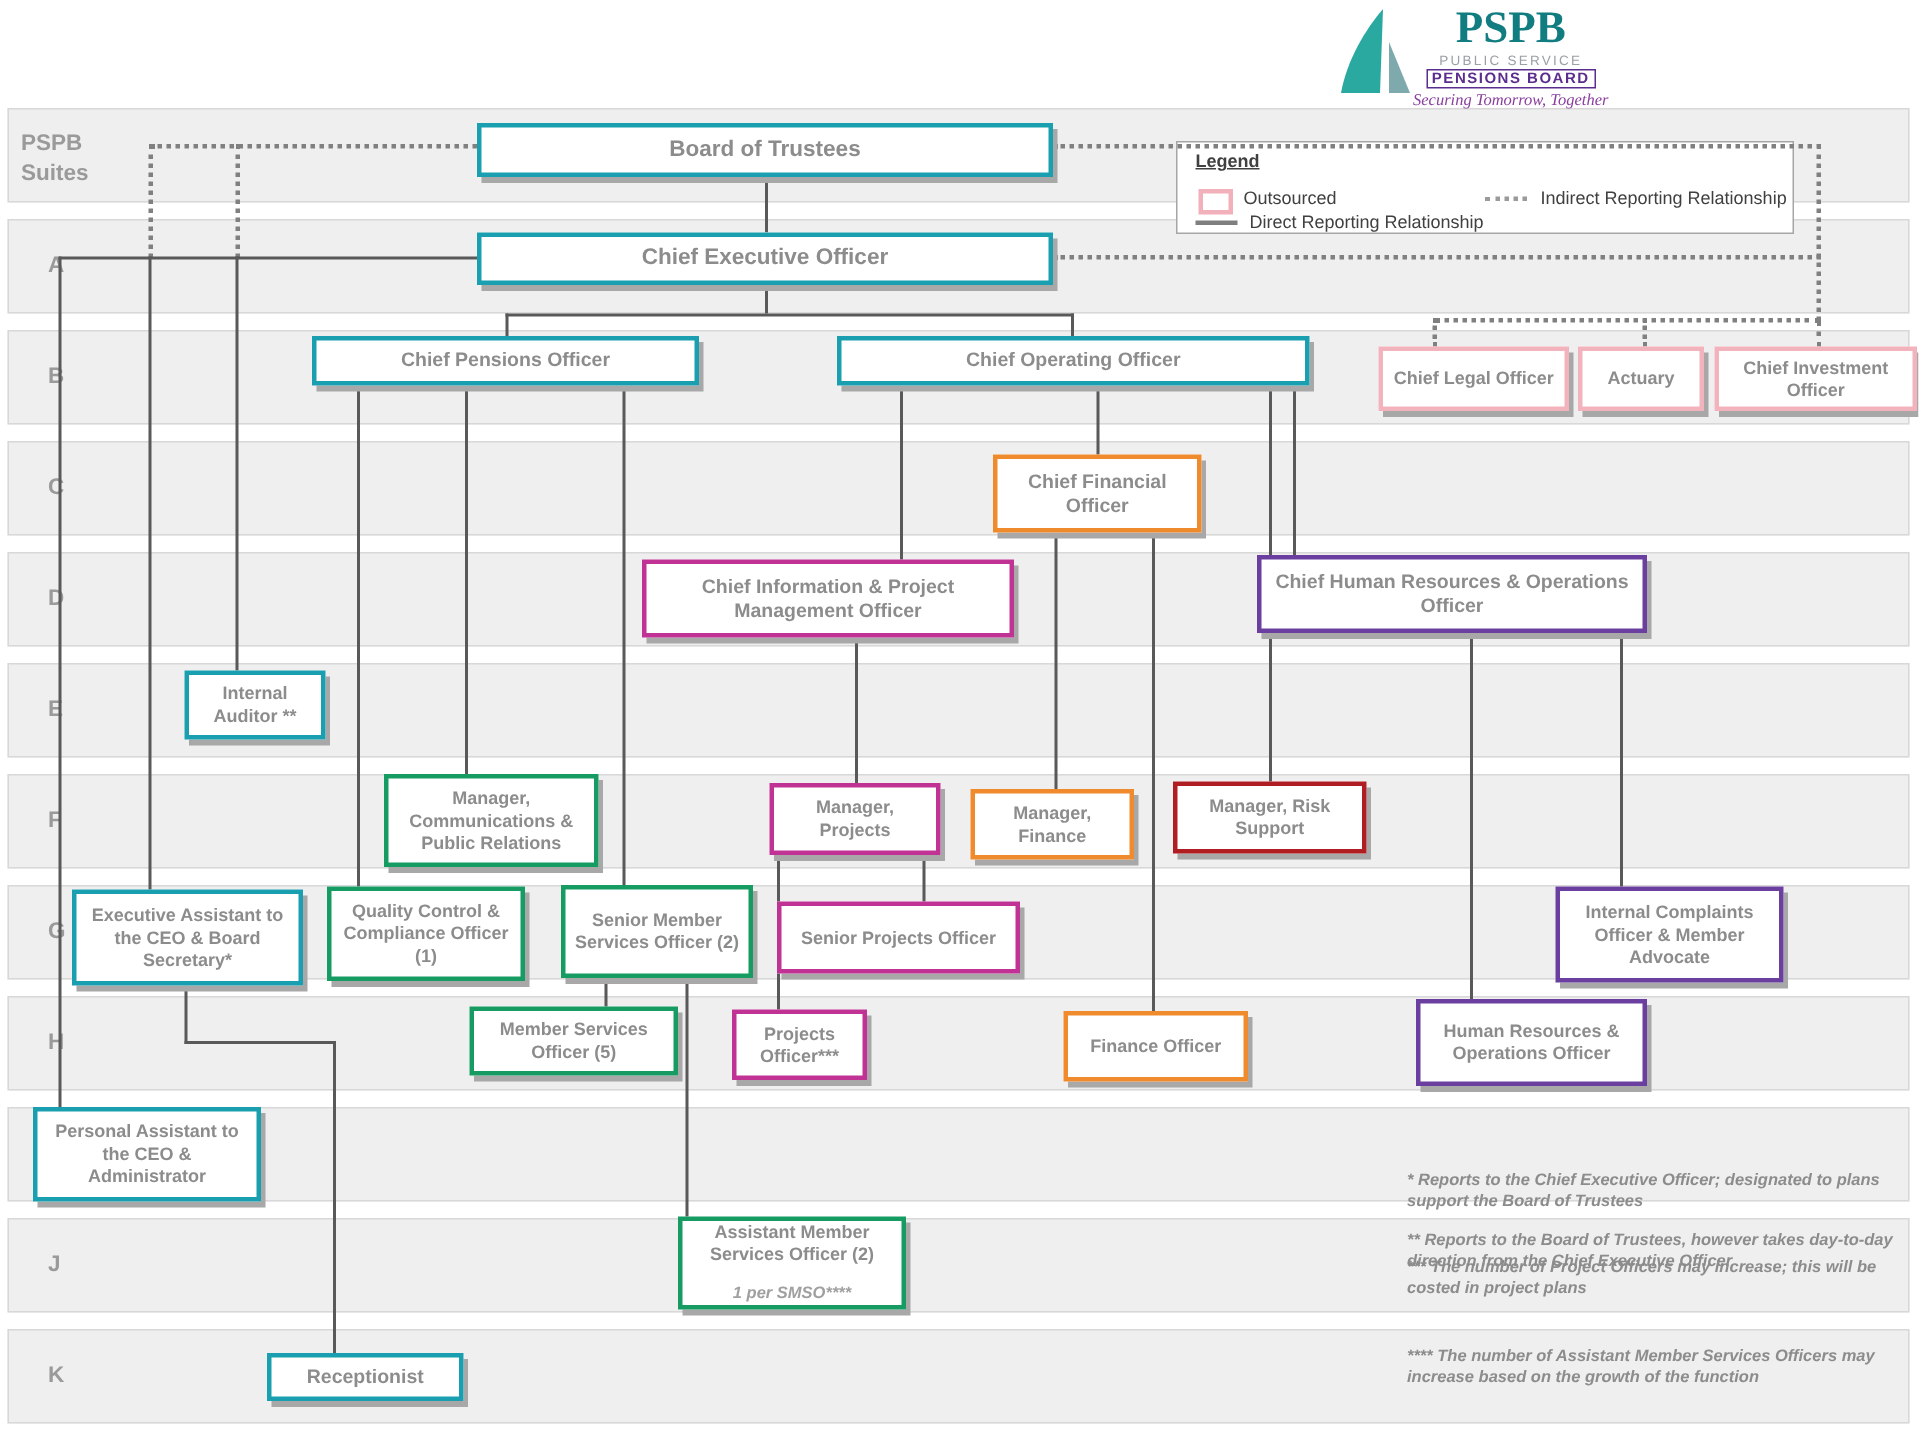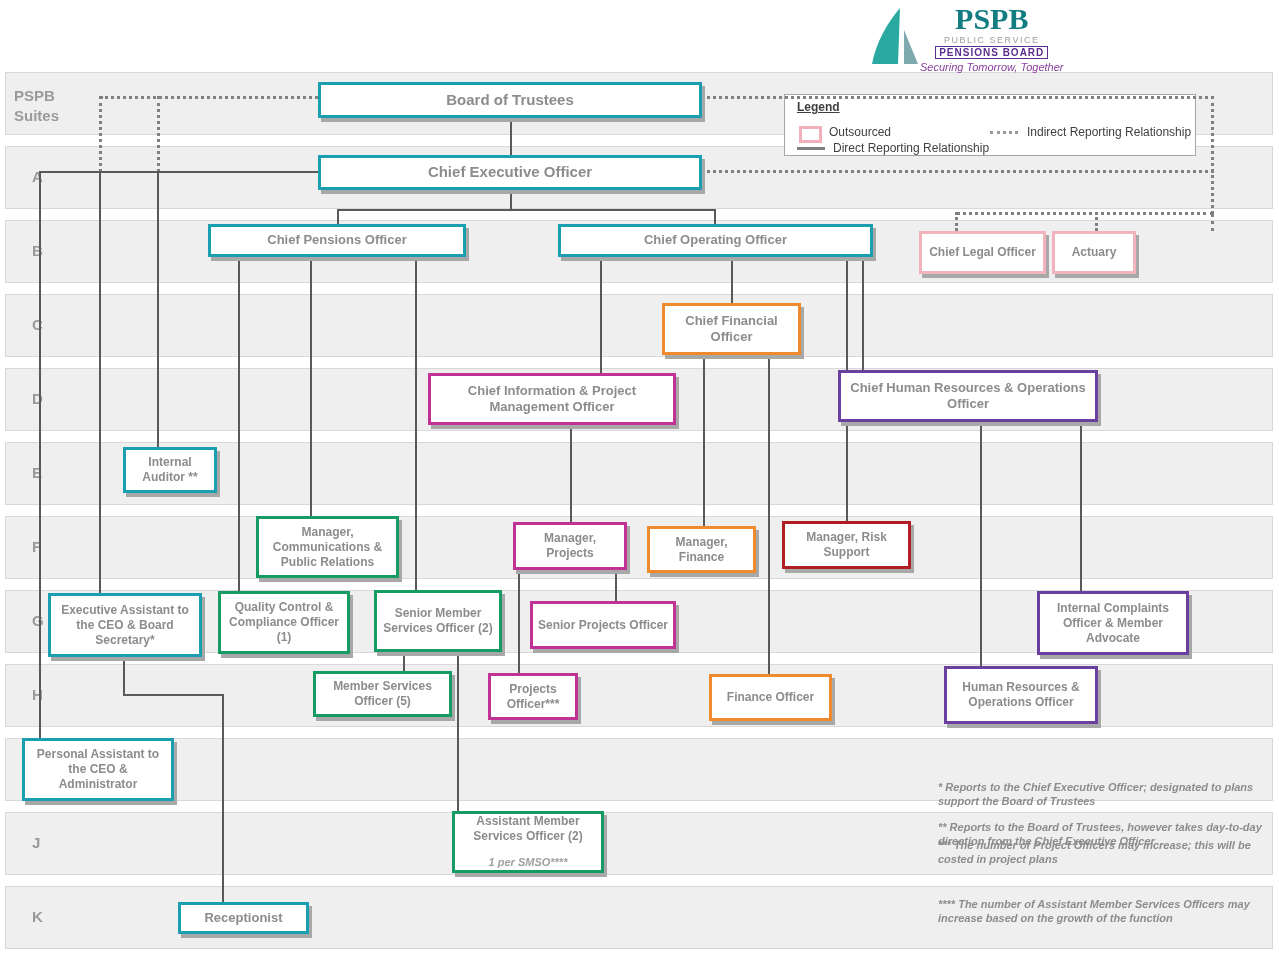--- a/index.html
+++ b/index.html
@@ -29,28 +29,28 @@
   .c-orange{border-color:#f08b2d;}
   .c-magenta{border-color:#c03394;}
   .c-purple{border-color:#6a3fa0;}
   .c-red{border-color:#b01e24;}
   .c-pink{border-color:#f3b3bd;font-weight:bold;}
   .note{font-style:italic;font-weight:bold;color:#a0a0a0;font-size:11px;margin-top:12px;}
 
   
   .title{position:absolute;left:505px;top:24px;font-size:27px;font-weight:bold;
          color:#7f7f7f;text-decoration:underline;letter-spacing:.5px;}
-  .logo{position:absolute;left:866px;top:4px;display:flex;align-items:center;}
+  .logo{position:absolute;left:888px;top:4px;display:flex;align-items:flex-start;}
   .logo-text{display:flex;flex-direction:column;align-items:center;margin-left:2px;}
   .logo-acronym{font-family:"Liberation Serif", serif;font-weight:bold;font-size:30px;
                 color:#117d80;line-height:1;}
   .logo-line1{font-size:9px;color:#9aa0a6;letter-spacing:1.5px;margin-top:1px;}
   .logo-line2{font-size:10px;font-weight:bold;color:#5b2d8e;letter-spacing:1px;
               border:1px solid #5b2d8e;padding:0 3px;margin-top:1px;}
-  .logo-tagline{font-family:Liberation Sans, sans-serif;font-style:italic;font-size:11px;
+  .logo-tagline{font-family:Liberation Serif, serif;font-style:italic;font-size:11px;
                 color:#8a3f9e;margin-top:2px;white-space:nowrap;}
 
   
   .legend{position:absolute;left:784px;top:94px;width:412px;height:62px;background:#fff;
           border:1px solid #a6a6a6;box-sizing:border-box;font-size:12px;color:#404040;}
   .legend .head{position:absolute;left:12px;top:5px;font-weight:bold;text-decoration:underline;}
   .lg-swatch{position:absolute;left:14px;top:31px;width:17px;height:11px;border:3px solid #f2b0ba;}
   .lg-out{position:absolute;left:44px;top:30px;text-align:center;}
   .lg-dot{position:absolute;left:205px;top:36px;width:28px;border-top:3px dotted #9a9a9a;}
   .lg-ind{position:absolute;left:242px;top:30px;}
@@ -166,20 +166,23 @@
     </div>
   <div class="node c-teal mid" style="left:558px;top:224px;width:315px;height:33px">
       <span>Chief Operating Officer</span>
     </div>
   <div class="node c-pink" style="left:919px;top:231px;width:127px;height:43px">
       <span>Chief Legal Officer</span>
     </div>
   <div class="node c-pink" style="left:1052px;top:231px;width:84px;height:43px">
       <span>Actuary</span>
     </div>
+  <div class="node c-pink" style="left:1143px;top:231px;width:135px;height:43px">
+      <span>Chief Investment Officer</span>
+    </div>
   <div class="node c-magenta mid" style="left:428px;top:373px;width:248px;height:52px">
       <span>Chief Information &amp; Project Management Officer</span>
     </div>
   <div class="node c-orange mid" style="left:662px;top:303px;width:139px;height:52px">
       <span>Chief Financial Officer</span>
     </div>
   <div class="node c-purple mid" style="left:838px;top:370px;width:260px;height:52px">
       <span>Chief Human Resources &amp; Operations Officer</span>
     </div>
   <div class="node c-teal" style="left:123px;top:447px;width:94px;height:46px">
@@ -199,21 +202,21 @@
     </div>
   <div class="node c-teal" style="left:48px;top:593px;width:154px;height:64px">
       <span>Executive Assistant to the CEO &amp; Board Secretary*</span>
     </div>
   <div class="node c-green" style="left:218px;top:591px;width:132px;height:63px">
       <span>Quality Control &amp; Compliance Officer (1)</span>
     </div>
   <div class="node c-green" style="left:374px;top:590px;width:128px;height:62px">
       <span>Senior Member Services Officer (2)</span>
     </div>
-  <div class="node c-magenta" style="left:530px;top:601px;width:146px;height:48px">
+  <div class="node c-magenta" style="left:518px;top:601px;width:162px;height:48px">
       <span>Senior Projects Officer</span>
     </div>
   <div class="node c-purple" style="left:1037px;top:591px;width:152px;height:64px">
       <span>Internal Complaints Officer &amp; Member Advocate</span>
     </div>
   <div class="node c-green" style="left:313px;top:671px;width:139px;height:46px">
       <span>Member Services Officer (5)</span>
     </div>
   <div class="node c-magenta" style="left:488px;top:673px;width:90px;height:47px">
       <span>Projects Officer***</span>

